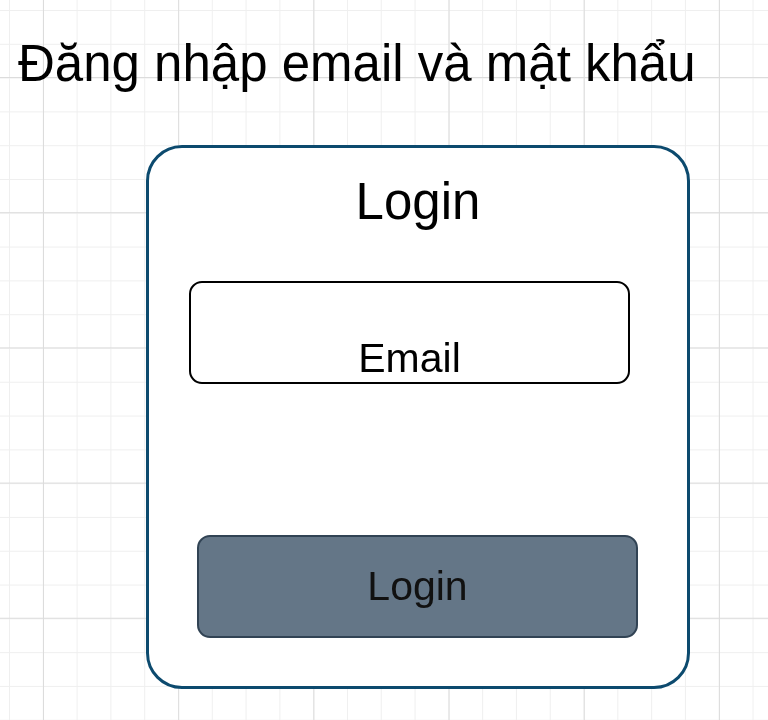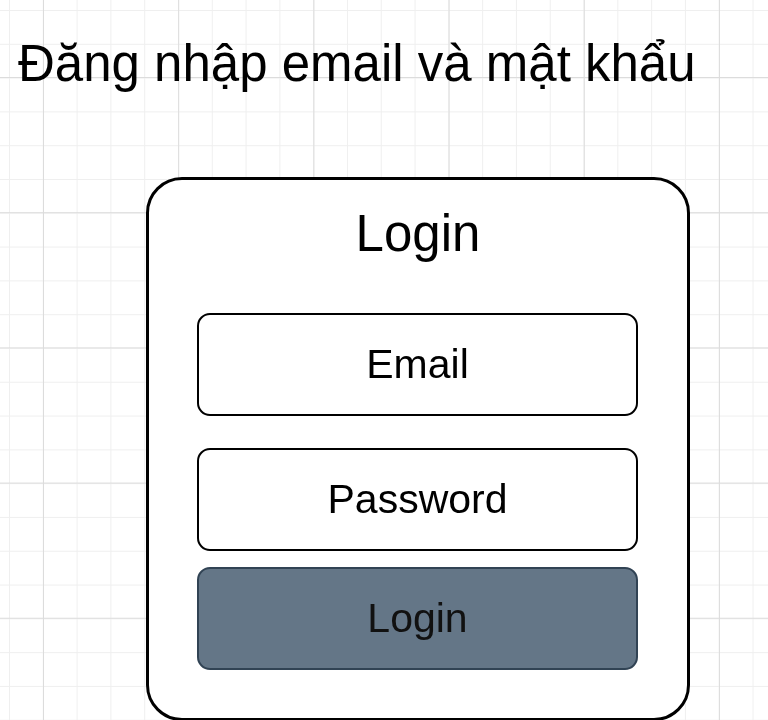--- a/index.html
+++ b/index.html
@@ -39,45 +39,44 @@
       white-space: nowrap;
       color: #000;
       text-align: right;
     }
     .card {
       position: absolute;
       left: 146px;
       top: 145px;
       width: 538px;
       height: 538px;
-      border: 3px solid #000000;
+      border: 3px solid #0c4a6e;
       border-radius: 36px;
       background: #ffffff;
       box-sizing: content-box;
-      margin-top: 32px;
     }
     .card-heading {
       position: absolute;
       left: 0;
       right: 0;
       top: 24px;
       text-align: center;
       font-size: 51px;
       line-height: 60px;
     }
     .field {
       position: absolute;
-      left: 48px;
+      left: 40px;
       width: 437px;
       height: 99px;
       border: 2.5px solid #000;
       border-radius: 13px;
       background: #fff;
       display: flex;
-      align-items: center;
+      align-items: flex-end;
       justify-content: center;
       font-size: 41px;
       color: #000;
       box-sizing: content-box;
     }
     .field.email { top: 133px; }
     .field.password { top: 268px; }
     .login-btn {
       position: absolute;
       left: 48px;
@@ -101,20 +100,17 @@
 
 <div class="title">Đăng nhập email và mật khẩu</div>
 
 <div class="card">
   <div class="card-heading">Login</div>
 
   <div class="field email">
     <span>Email</span>
   </div>
 
-  <div class="field password">
-    <span>Password</span>
-  </div>
 
   <div class="login-btn">
     <span>Login</span>
   </div>
 </div>
 
 </body></html>

